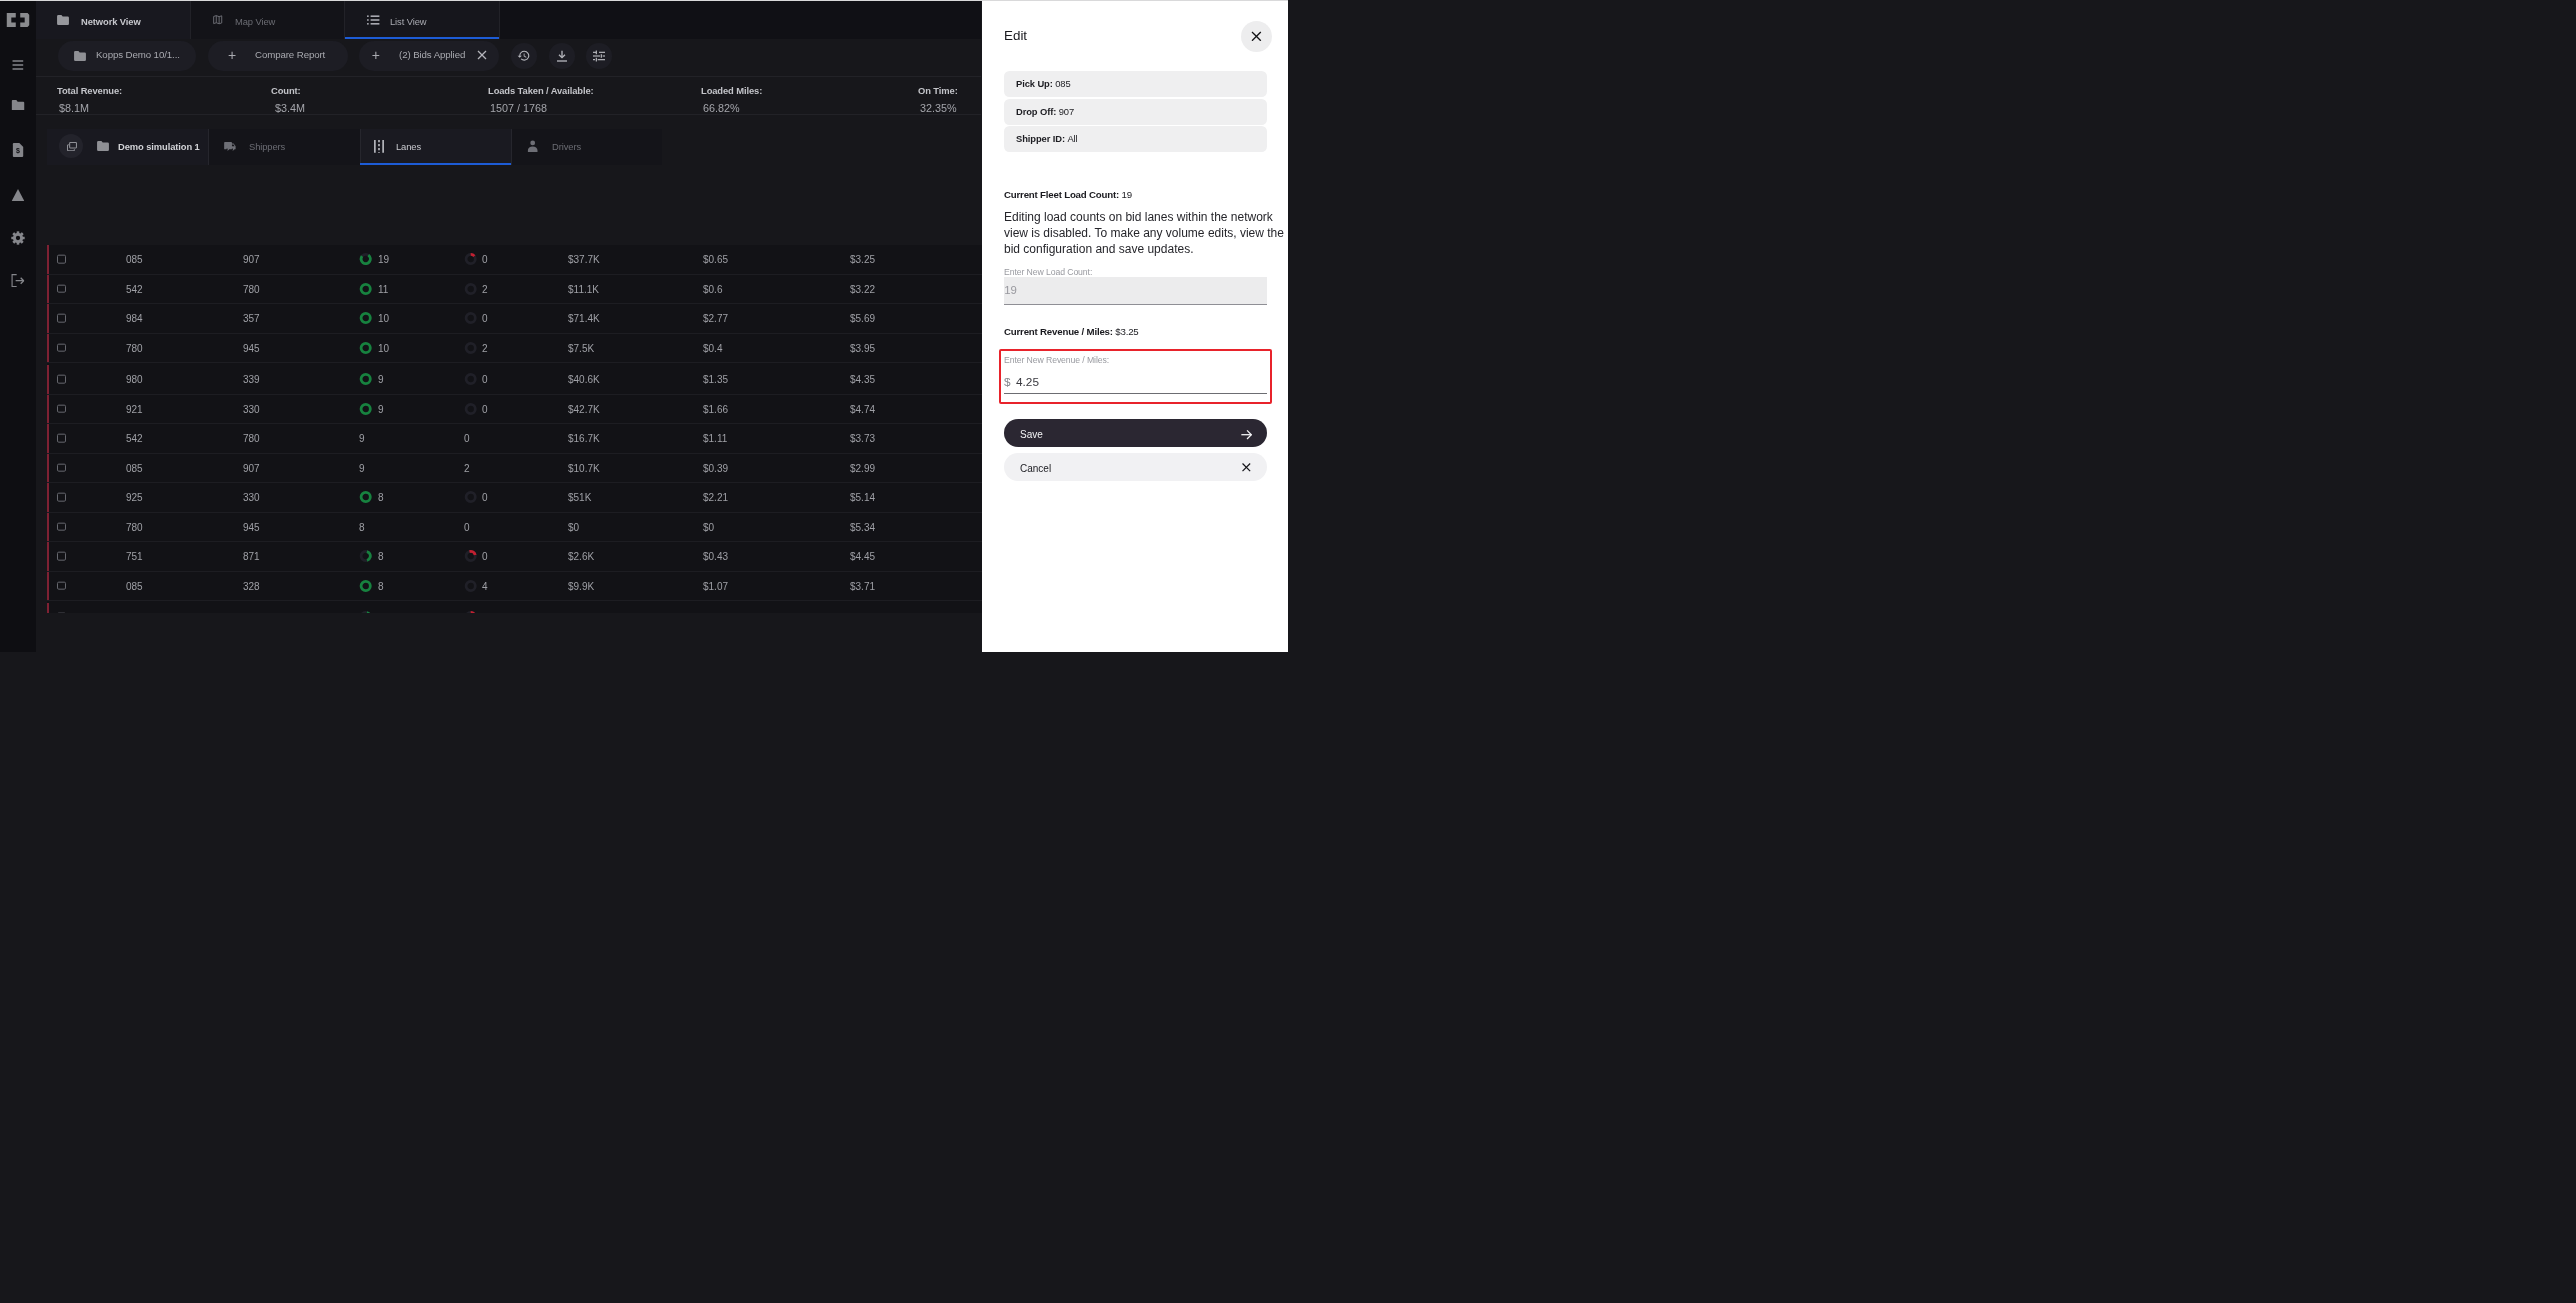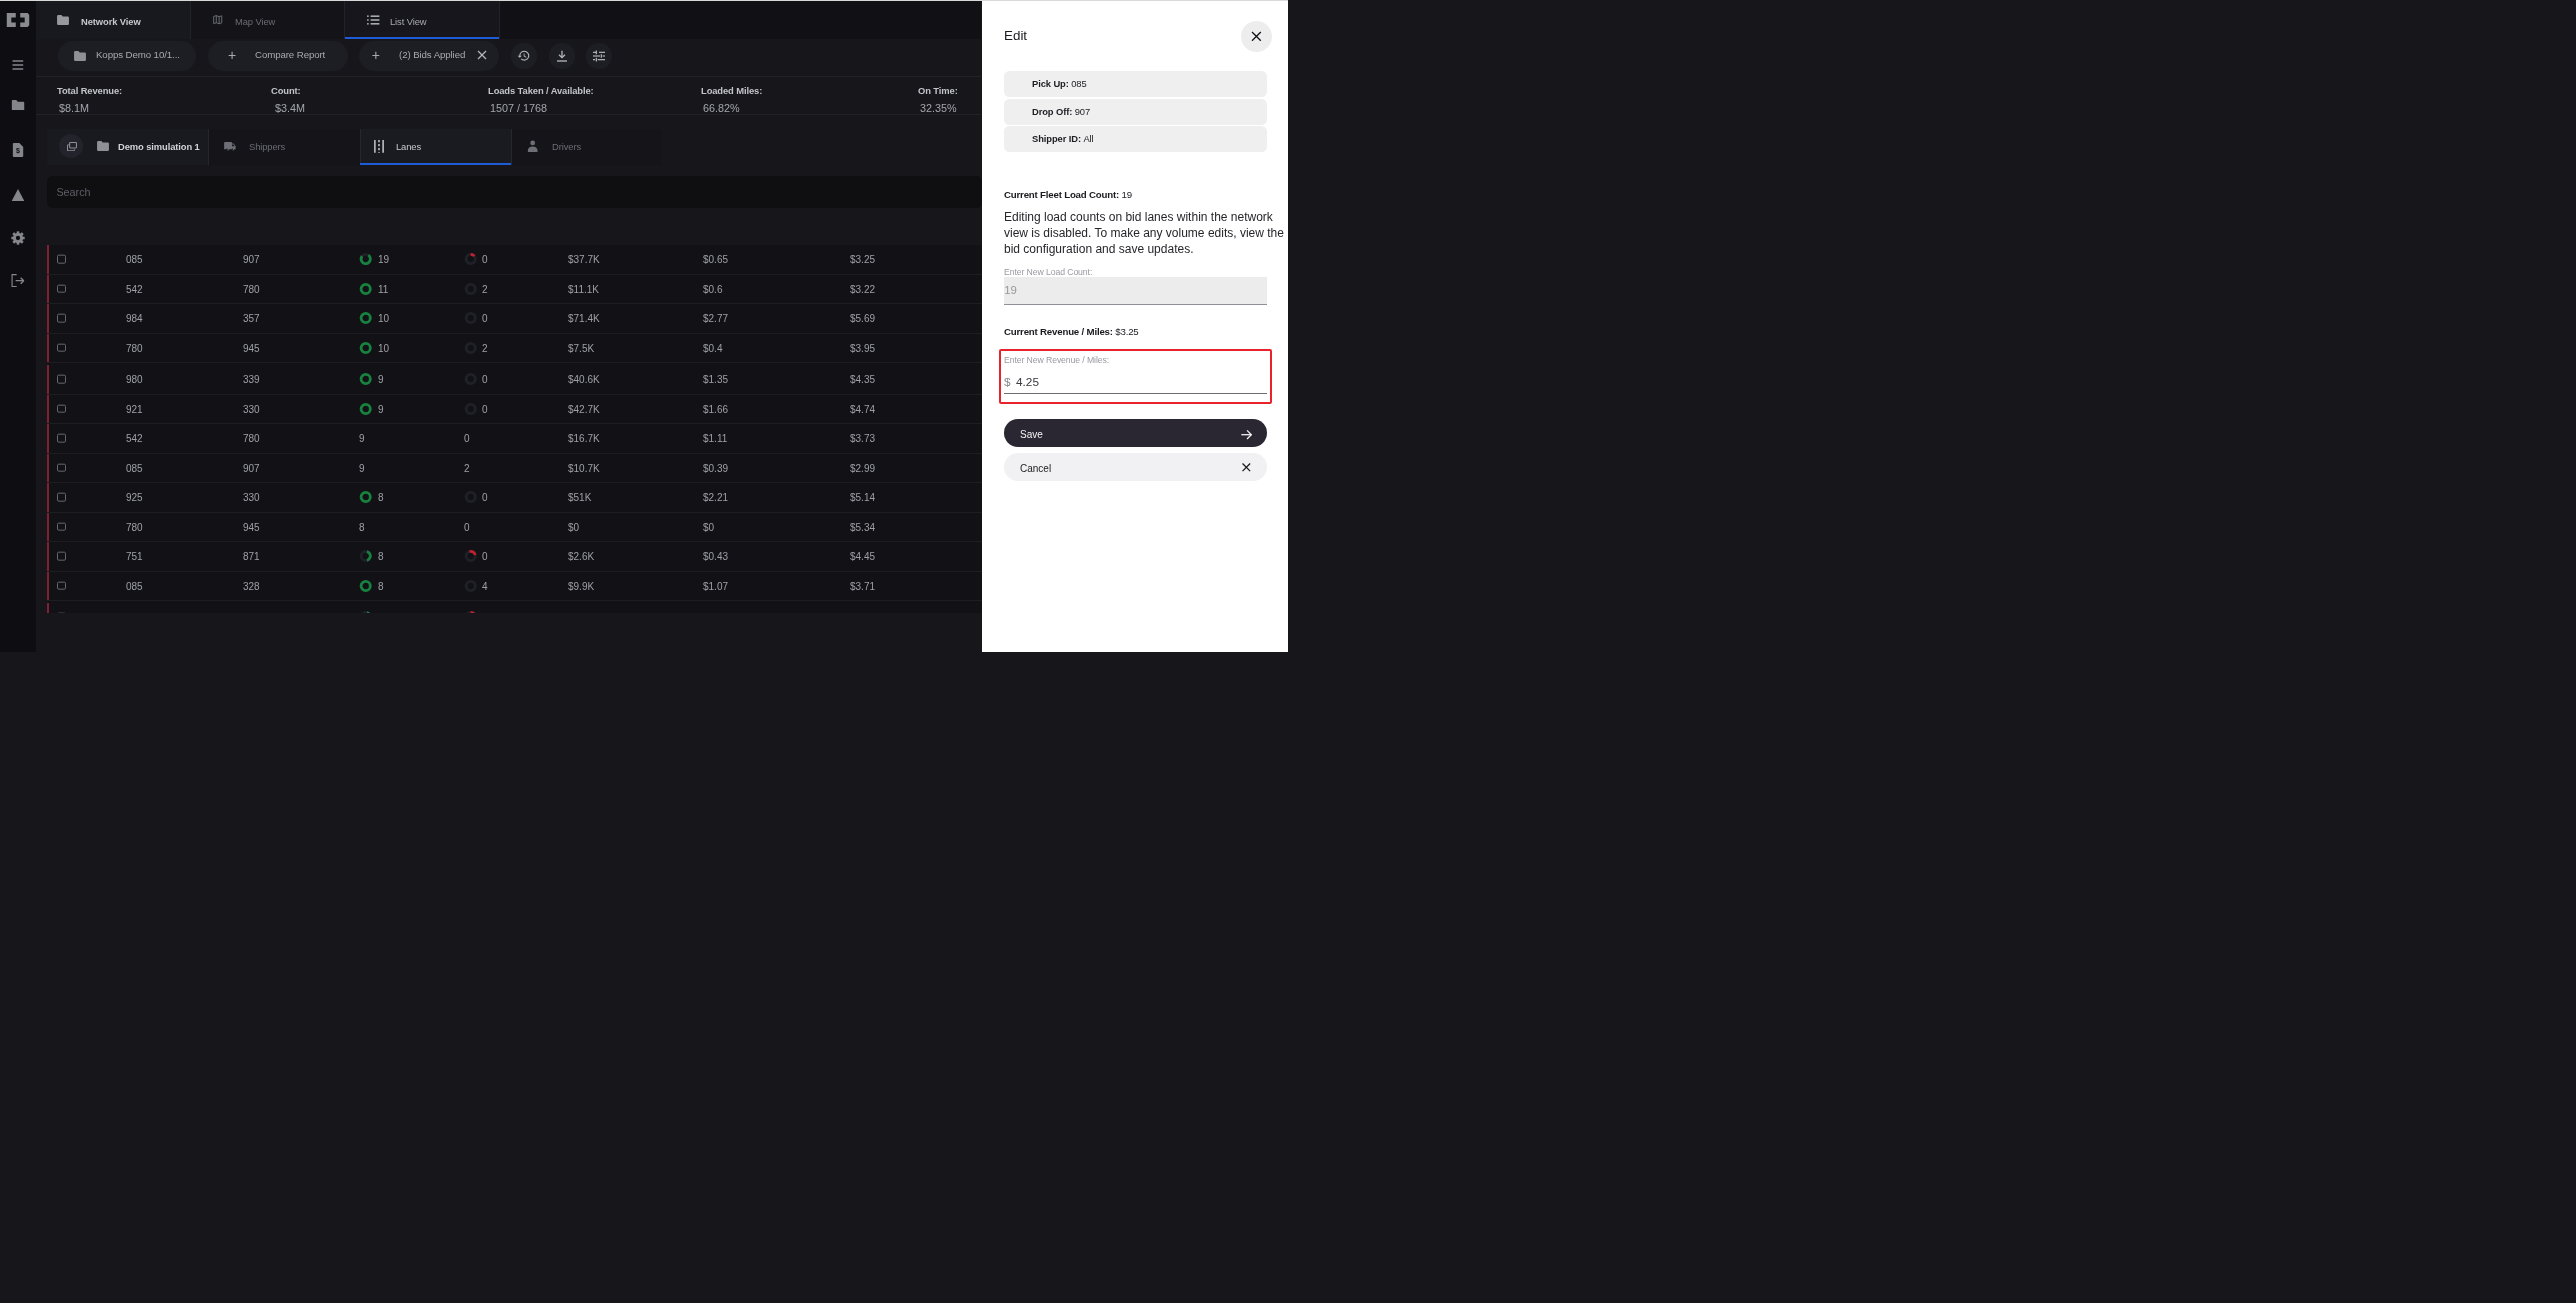--- a/index.html
+++ b/index.html
@@ -44,21 +44,21 @@
   .trow { position:relative; width:935px; height:29.5px; background:#121216; border-bottom:0.7px solid #1d1d22; }
   .trow::before { content:""; position:absolute; left:0; top:0; width:1.7px; height:100%; background:#7e2133; }
   .cell { position:absolute; top:50%; transform:translateY(-50%); font-size:10px; color:#9fa0a6; }
   .ringwrap { position:absolute; top:50%; transform:translateY(-50%); width:13.4px; height:13.4px; }
   .chk { position:absolute; left:10px; top:50%; transform:translateY(-50%); width:8.7px; height:8.7px;
     border:1px solid #67686f; border-radius:1.7px; }
   .hchk { position:absolute; left:10px; top:8.7px; width:8.7px; height:8.7px; border:1px solid #67686f; border-radius:1.7px; }
   
   #panel { left:982px; top:0.7px; width:306px; height:651px; background:#ffffff; color:#1a1a1f; }
   .gbox { position:absolute; left:22px; width:263px; height:26px; background:#efeff0; border-radius:5.4px;
-    font-size:9.4px; line-height:26px; padding-left:28px; color:#1d1d22; letter-spacing:-0.1px; }
+    font-size:9.4px; line-height:26px; padding-left:12px; color:#1d1d22; letter-spacing:-0.1px; }
   #redbox { position:absolute; left:17px; top:348px; width:273px; height:55px; border:2.4px solid #e8232b; border-radius:2px; }
   .plabel { position:absolute; left:22px; font-size:8.7px; color:#999aa0; letter-spacing:-0.1px; }
   .btn { position:absolute; left:22px; width:263px; height:28px; border-radius:16px; font-size:10px; }
 </style>
 </head>
 <body>
 <div id="stage">
   <div id="toplight" class="abs"></div>
   <div id="sidebar" class="abs">
     <svg class="sicon" style="top:12.4px" width="23" height="14" viewBox="0 0 36 22">
@@ -218,21 +218,20 @@
         <path d="M7.5 0 V19" stroke-dasharray="3.2 2.8"></path>
       </g>
     </svg>
     <div class="t2txt" style="left:349px; color:#c9cacf;">Lanes</div>
     <svg class="abs" style="left:480px; top:11.4px" width="11.4" height="12" viewBox="0 0 17 18">
       <circle cx="8.5" cy="4.4" r="3.6" fill="#6e6f76"></circle>
       <path fill="#6e6f76" d="M8.5 9.8 c4 0 7.2 2.3 7.2 5.6 v2.6 H1.3 v-2.6 c0-3.3 3.2-5.6 7.2-5.6z"></path>
     </svg>
     <div class="t2txt" style="left:505px; color:#6b6c73;">Drivers</div>
   </div>
-  <div id="search" class="abs">Search</div>
   <div id="tbody" class="abs">
   <div class="trow">
         <div class="chk"></div>
         <div class="cell" style="left:79px">085</div>
         <div class="cell" style="left:196px">907</div>
         <svg class="ringwrap" style="left:312px" viewBox="0 0 20 20">
           <circle cx="10" cy="10" r="6.9" fill="none" stroke="#202028" stroke-width="4.2"></circle>
           <circle cx="10" cy="10" r="6.9" fill="none" stroke="#17823f" stroke-width="4.2" stroke-dasharray="32.08 43.35" transform="rotate(-55 10 10)"></circle>
         </svg>
         <div class="cell" style="left:331px">19</div>

